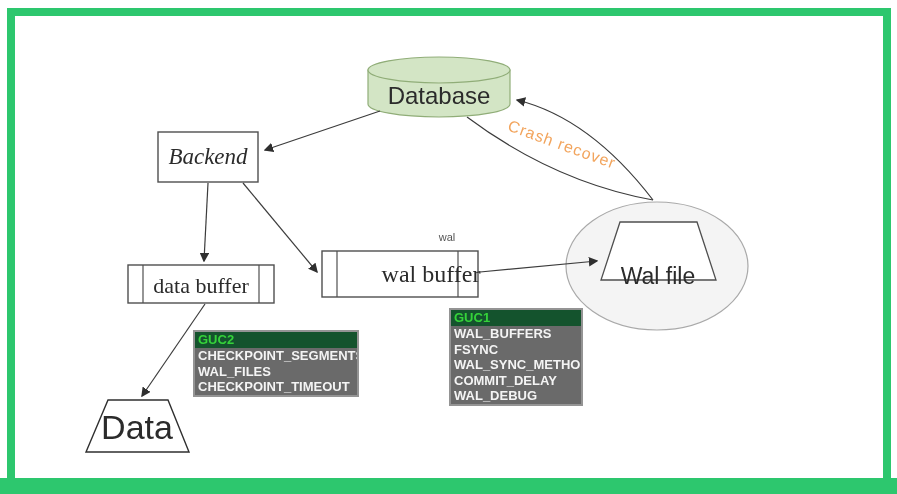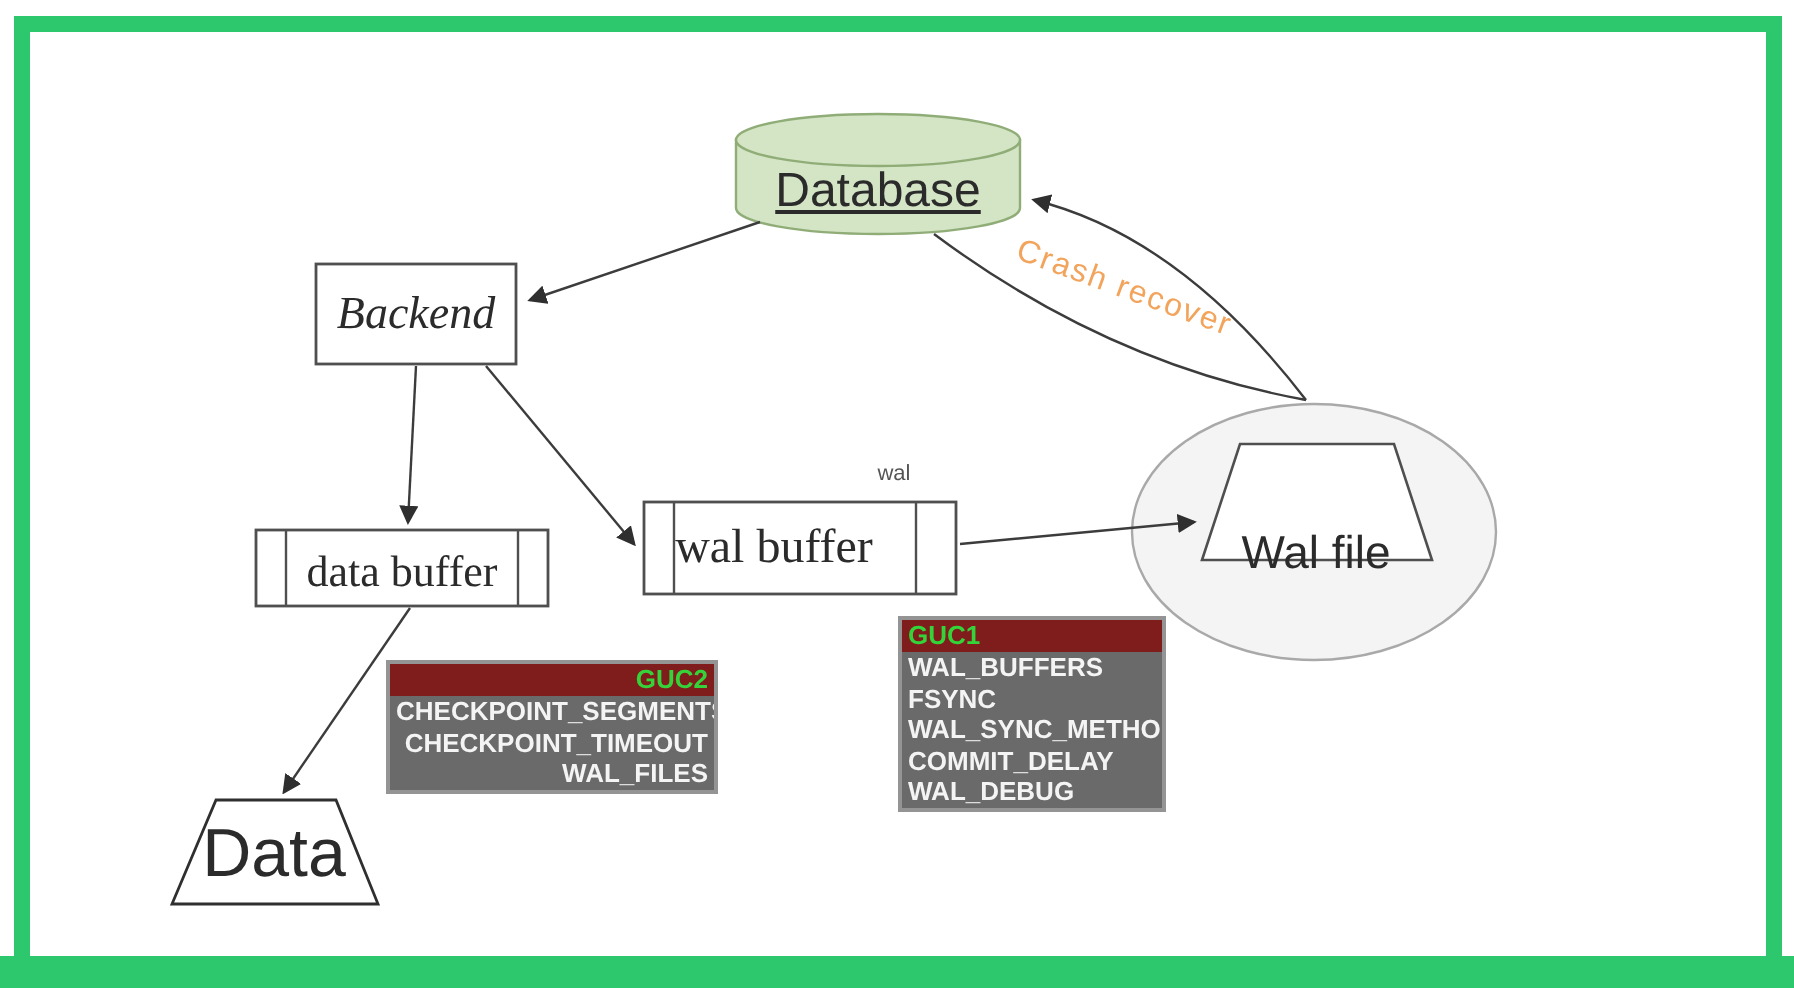--- a/index.html
+++ b/index.html
@@ -9,38 +9,38 @@
   .frame{position:absolute;left:7px;top:8px;right:6px;bottom:0;
          border:8px solid #2dc76e;border-bottom-width:16px;pointer-events:none;}
   .frame-bottom{position:absolute;left:0;right:0;bottom:0;height:16px;background:#2dc76e;}
   
   svg.diagram{position:absolute;left:0;top:0;}
   
   .lbl{position:absolute;display:flex;align-items:center;justify-content:center;
        color:#2b2b2b;white-space:nowrap;}
   .sans{font-family:"Liberation Sans",sans-serif;}
   .serif{font-family:"Liberation Serif",serif;}
-  .lbl-database{left:368px;top:82px;width:142px;height:28px;font-size:24px;text-decoration:underline;}
+  .lbl-database{left:368px;top:82px;width:142px;height:28px;font-size:24px;}
   .lbl-backend{left:158px;top:132px;width:100px;height:50px;font-size:23px;font-style:italic;}
   .lbl-databuf{left:143px;top:265px;width:116px;height:42px;font-size:22px;}
-  .lbl-walbuf{left:337px;top:251px;width:100px;height:46px;font-size:24px;}
+  .lbl-walbuf{left:337px;top:251px;width:100px;height:46px;font-size:24px;padding-left:44px;}
   .lbl-waltag{left:430px;top:230px;width:34px;height:13px;font-size:11px;color:#555;}
   .lbl-walfile{left:600px;top:236px;width:116px;height:32px;font-size:23px;margin-top:24px;}
   .lbl-data{left:96px;top:410px;width:82px;height:34px;font-size:34px;}
   .lbl-crash{left:512px;top:116px;height:20px;font-size:16px;letter-spacing:1px;
              color:#f2a45c;transform:rotate(20deg);transform-origin:left top;
              justify-content:flex-start;}
   
   .guc{position:absolute;background:#6a6a6a;border:2px solid #949494;
        font-family:"Liberation Sans",sans-serif;font-weight:bold;font-size:13px;
        box-sizing:border-box;}
-  .guc-header{background:#7f1d1d;color:#35d33a;line-height:16px;padding:0 3px;}
+  .guc-header{background:#14532d;color:#35d33a;line-height:16px;padding:0 3px;}
   .guc-row{color:#f4f4f4;line-height:15.5px;padding:0 3px;white-space:nowrap;overflow:hidden;}
   .guc1{left:449px;top:308px;width:134px;}
-  .guc2{left:193px;top:330px;width:166px;text-align:right;}
+  .guc2{left:193px;top:330px;width:166px;}
 </style>
 </head>
 <body>
 
 <div class="stage">
 
   <svg class="diagram" width="897" height="494" viewBox="0 0 897 494">
     <defs>
       <marker id="arrow" viewBox="0 0 10 10" refX="8.5" refY="5" markerWidth="8" markerHeight="8" orient="auto">
         <path d="M0,0 L10,5 L0,10 z" fill="#2f2f2f"></path>
@@ -90,20 +90,20 @@
     <div class="guc-row">WAL_BUFFERS</div>
     <div class="guc-row">FSYNC</div>
     <div class="guc-row">WAL_SYNC_METHOD</div>
     <div class="guc-row">COMMIT_DELAY</div>
     <div class="guc-row">WAL_DEBUG</div>
   </div>
 
   <div class="guc guc2">
     <div class="guc-header">GUC2</div>
     <div class="guc-row">CHECKPOINT_SEGMENTS</div>
+    <div class="guc-row">WAL_FILES</div>
     <div class="guc-row">CHECKPOINT_TIMEOUT</div>
-    <div class="guc-row">WAL_FILES</div>
   </div>
 
   <div class="frame"></div>
   <div class="frame-bottom"></div>
 
 </div>
 
 </body></html>

